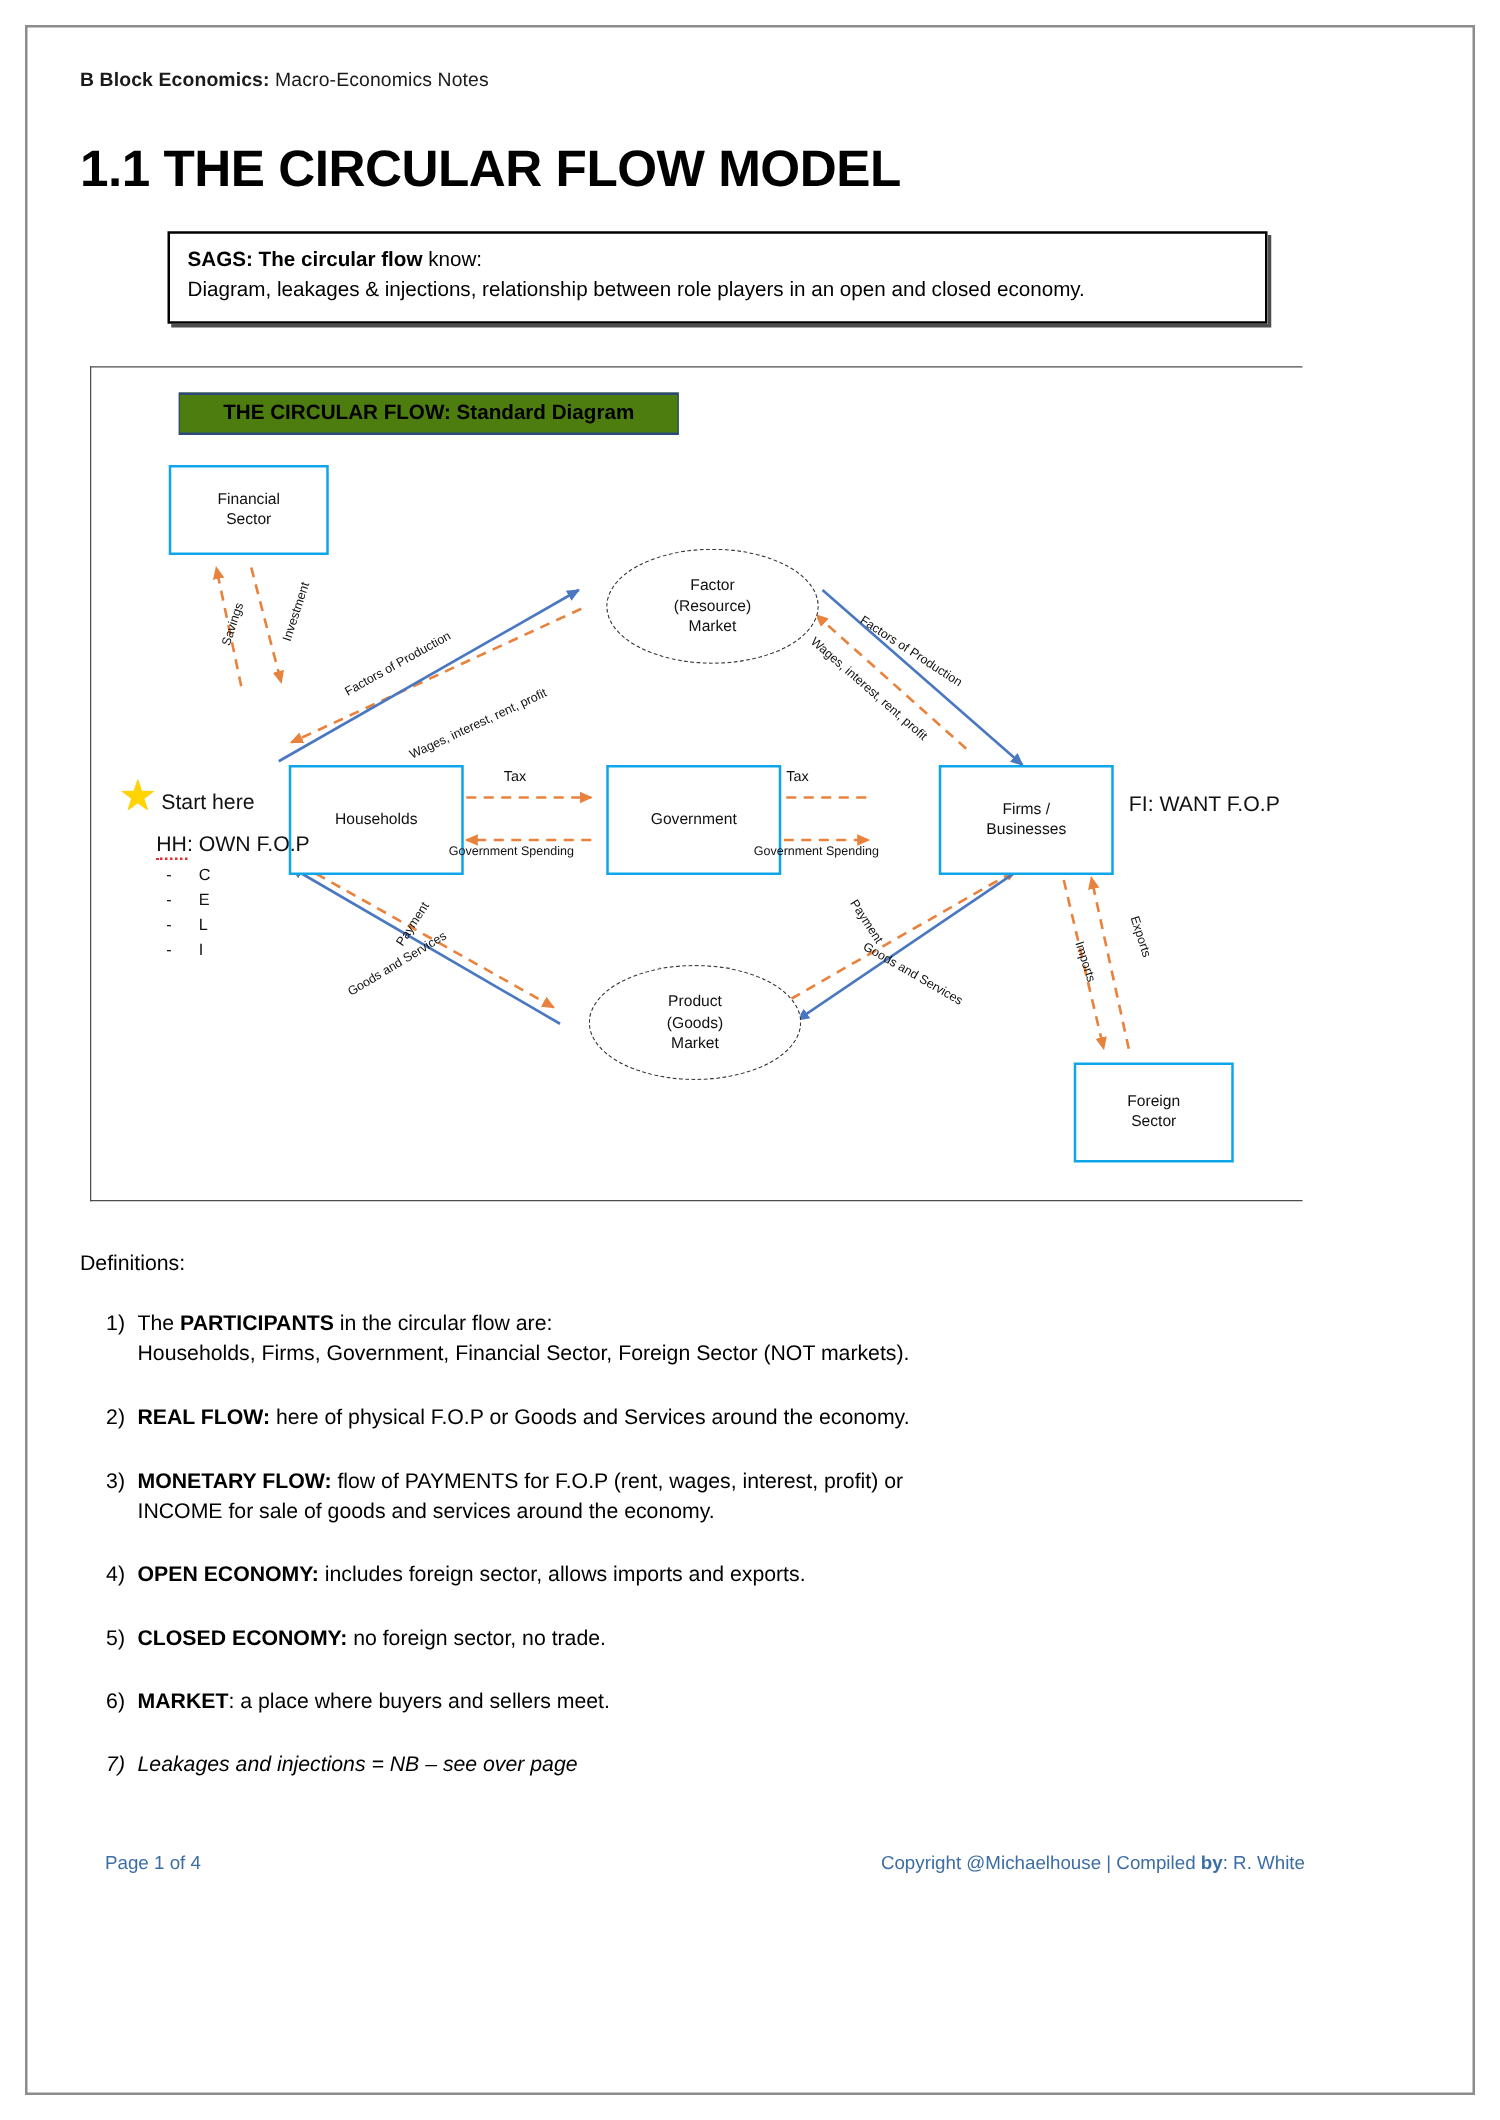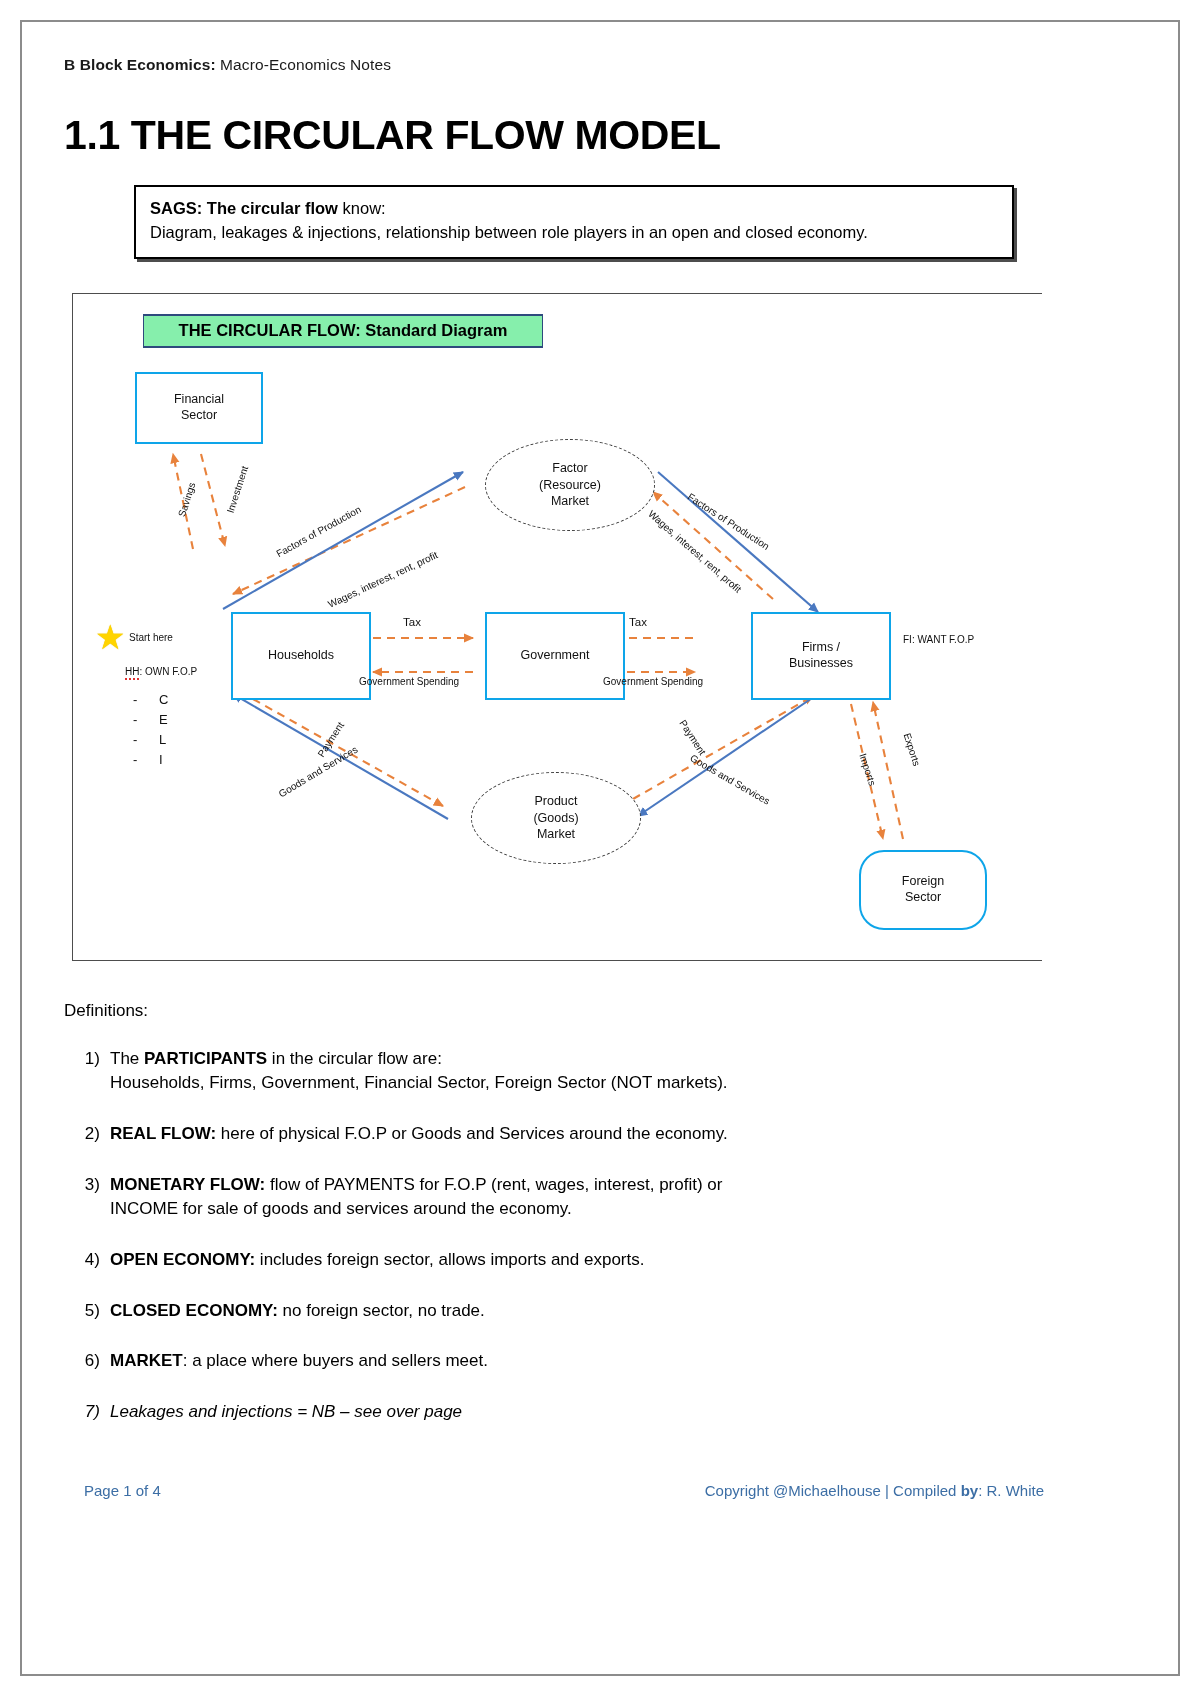--- a/index.html
+++ b/index.html
@@ -91,21 +91,21 @@
     height: 34px;
     border-top: 2px solid #2e4a7d;
     border-bottom: 2px solid #2e4a7d;
     border-left: 1px solid #2e4a7d;
     border-right: 1px solid #2e4a7d;
     display: flex;
     align-items: center;
     justify-content: center;
     font-size: 16.5px;
     font-weight: bold;
-    background: #86efac;
+    background: #4d7c0f;
     box-sizing: border-box;
   }
   .legend {
     position: absolute;
     left: 700px;
     top: 18px;
     width: 250px;
     font-size: 11.5px;
     color: #1a1a1a;
   }
@@ -147,21 +147,21 @@
   }
   .dlabel {
     position: absolute;
     font-size: 11.5px;
     color: #111;
     white-space: nowrap;
   }
   .dlabel.small { font-size: 10px; }
   .note {
     position: absolute;
-    font-size: 10px;
+    font-size: 17px;
     color: #111;
     white-space: nowrap;
   }
   .squiggle {
     border-bottom: 2px dotted #e03030;
     padding-bottom: 1px;
   }
   .star {
     position: absolute;
     color: #ffd400;
@@ -315,21 +315,21 @@
 
       <div class="node" style="left:412px; top:318px; width:140px; height:88px;">
         <span>Government</span>
       </div>
 
       <div class="node" style="left:678px; top:318px; width:140px; height:88px;">
         <span style="white-space:pre-line">Firms /
 Businesses</span>
       </div>
 
-      <div class="node" style="left:786px; top:556px; width:128px; height:80px;border-radius:25px;">
+      <div class="node" style="left:786px; top:556px; width:128px; height:80px;">
         <span style="white-space:pre-line">Foreign
 Sector</span>
       </div>
 
       <div class="dlabel small" style="left:96px; top:200px; transform:rotate(-72deg);">Savings</div>
       <div class="dlabel small" style="left:140px; top:190px; transform:rotate(-72deg);">Investment</div>
 
       <div class="dlabel small" style="left:198px; top:232px; transform:rotate(-29deg);">Factors of Production</div>
       <div class="dlabel small" style="left:250px; top:280px; transform:rotate(-25deg);">Wages, interest, rent, profit</div>
 

